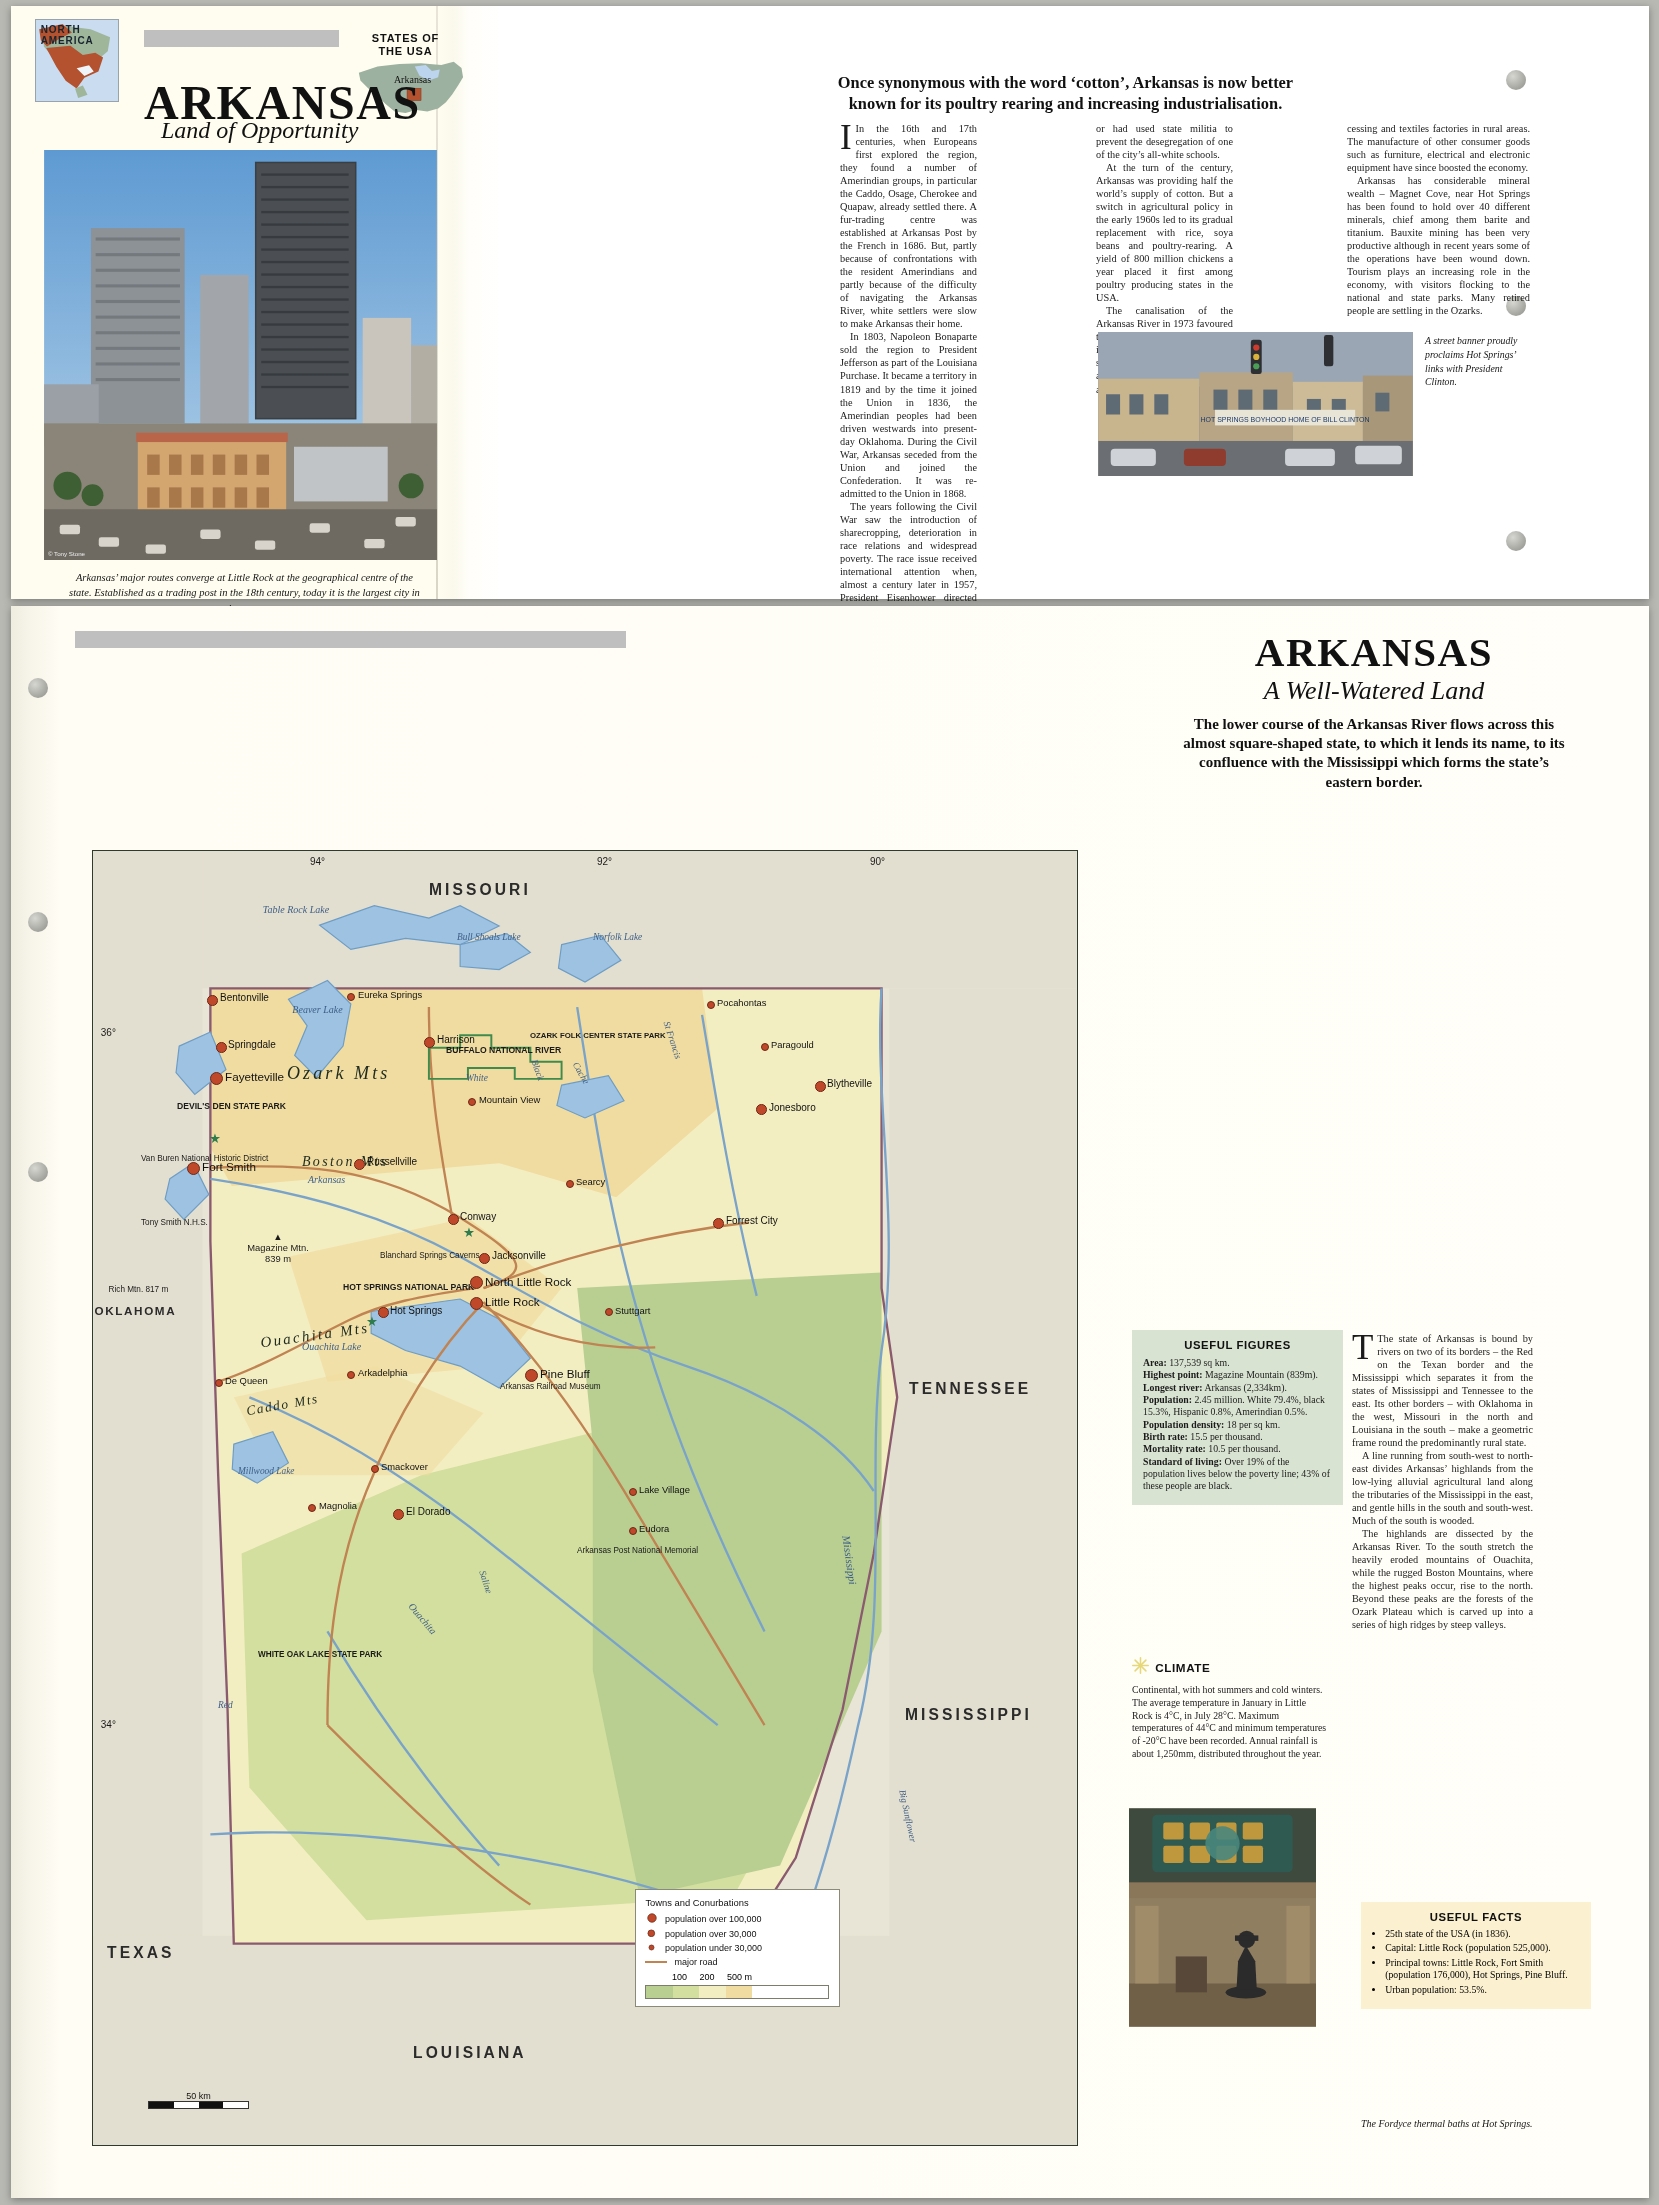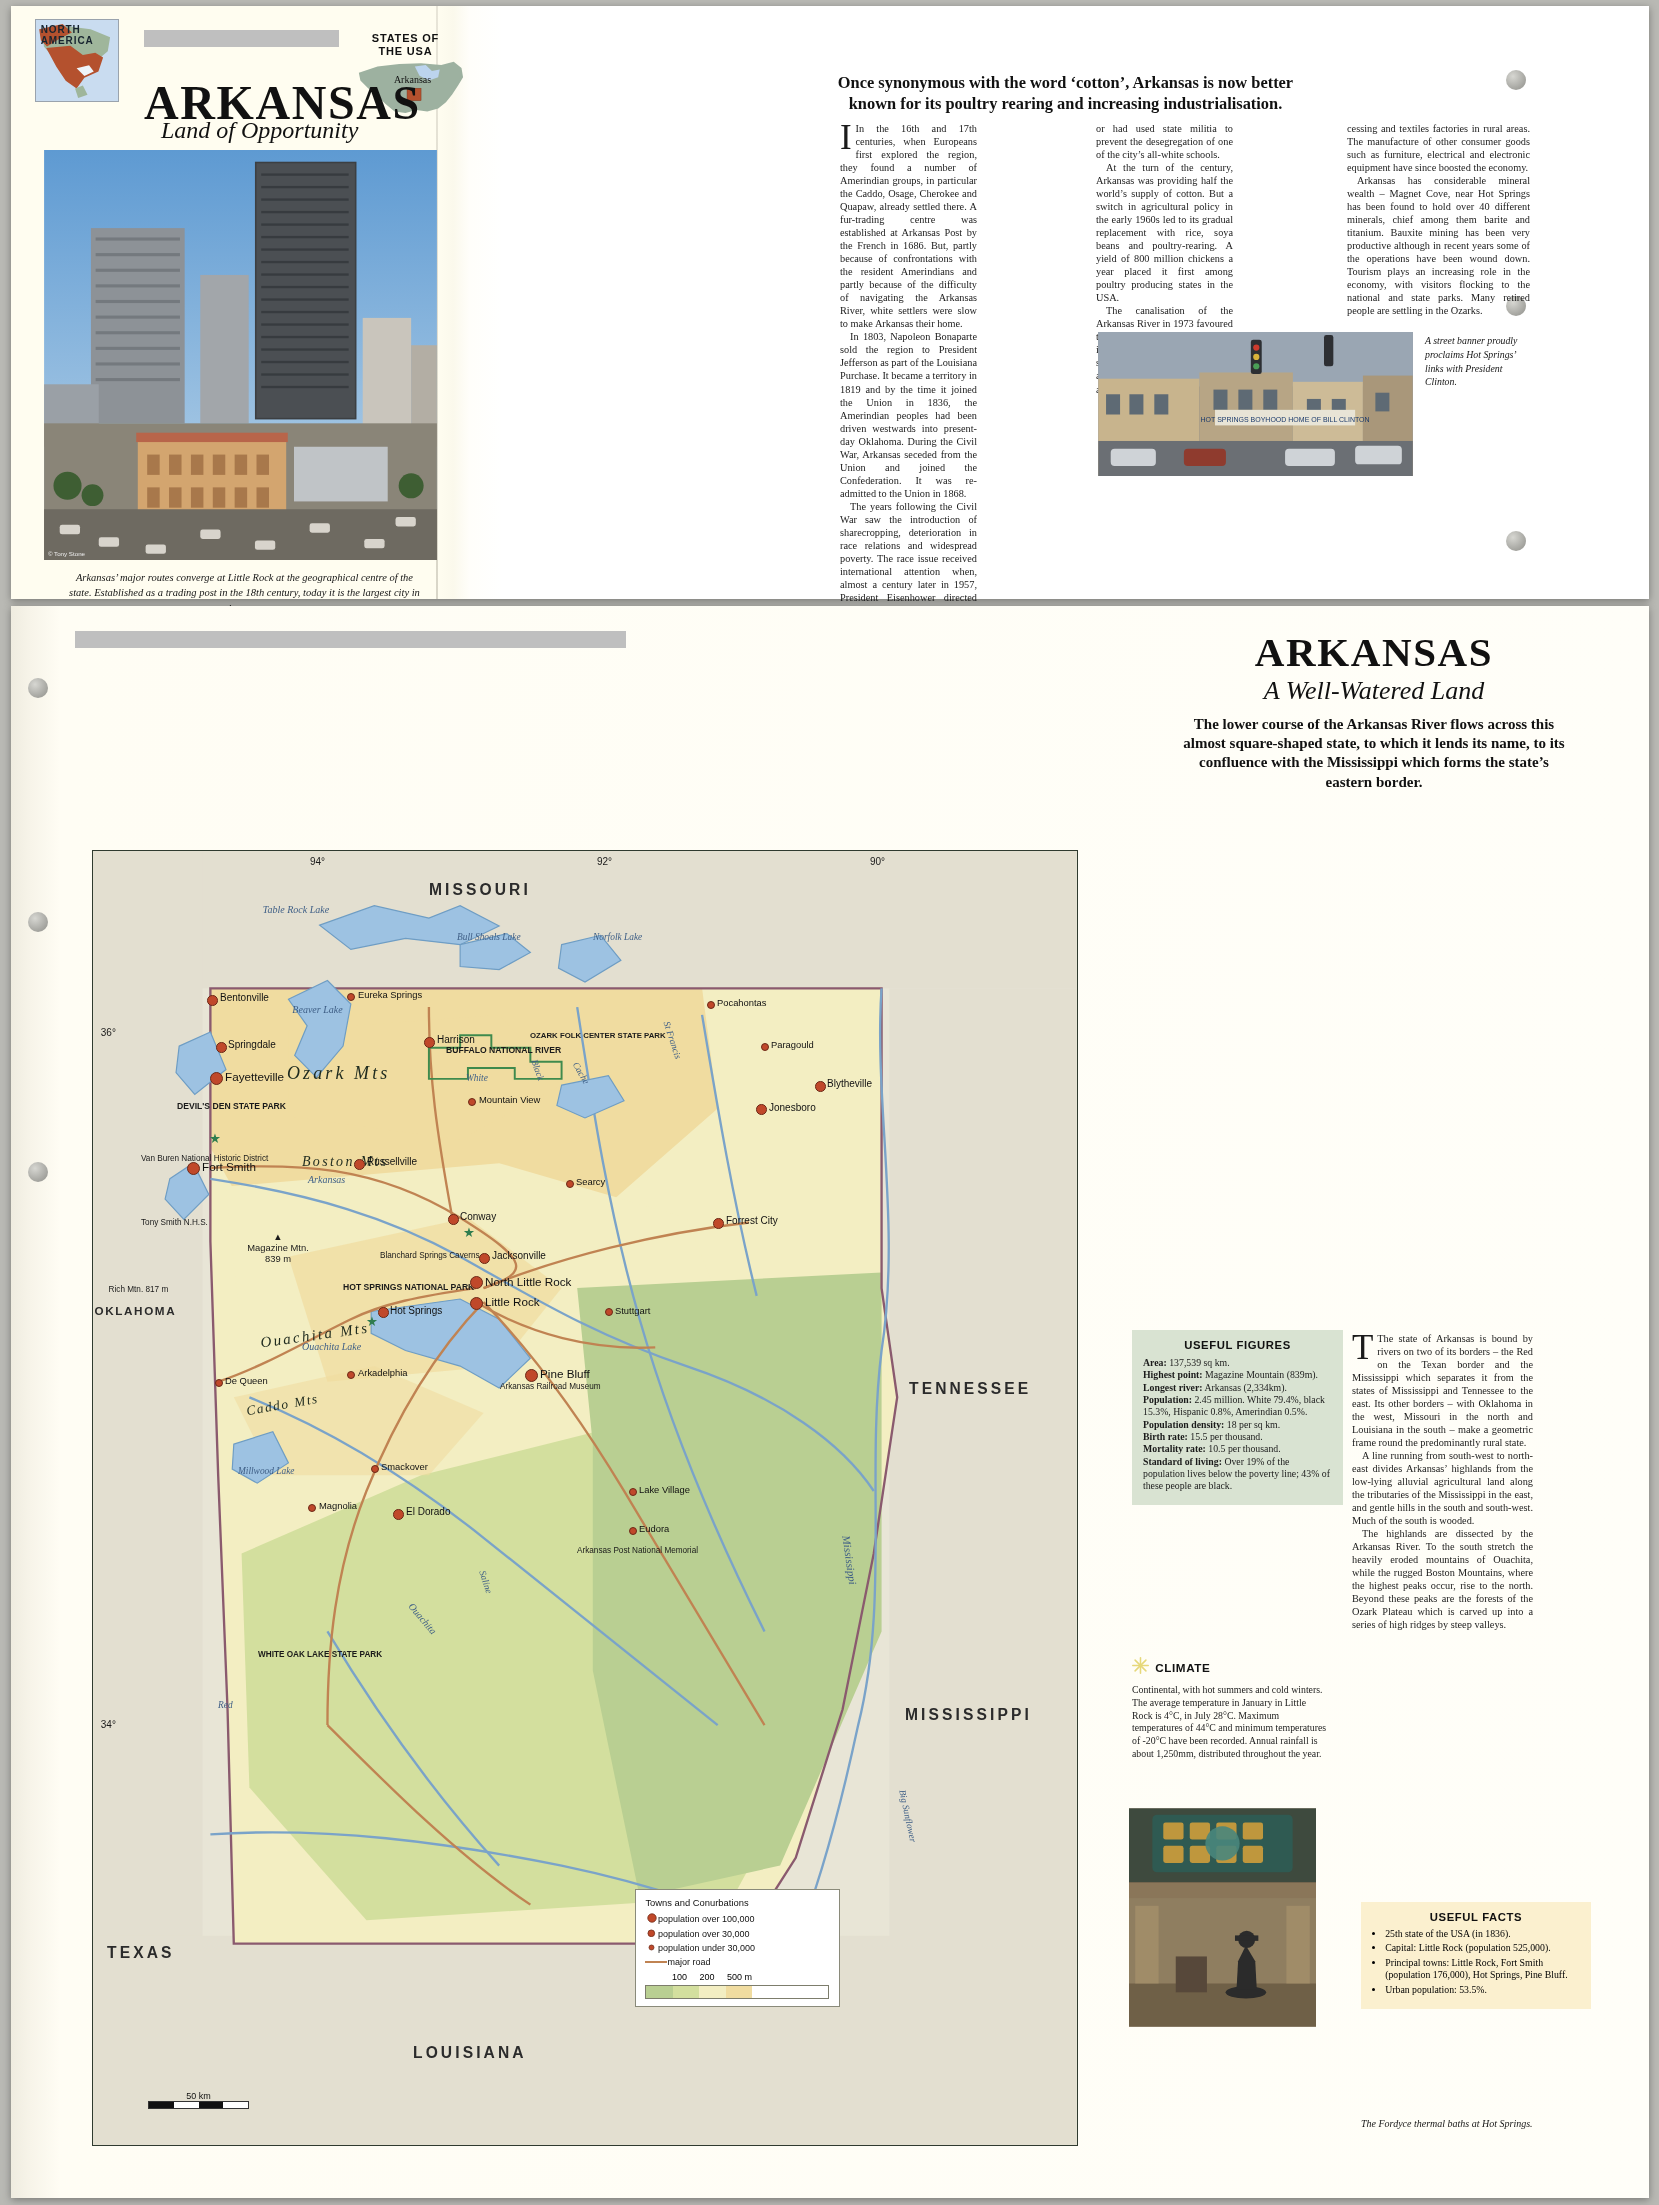--- a/index.html
+++ b/index.html
@@ -68,21 +68,21 @@
   .m-layer{position:absolute;inset:0;}
   .m-label{position:absolute;font-family:"Liberation Sans",sans-serif;color:#1a1a1a;white-space:nowrap;}
   .m-state-name{font-family:"Liberation Sans",sans-serif;font-weight:bold;letter-spacing:3.1px;font-size:15.6px;color:#2b2b2b;}
   .m-italic{font-family:"Liberation Serif",serif;font-style:italic;color:#1e2a1e;}
   .m-water{font-family:"Liberation Serif",serif;font-style:italic;color:#3f5f86;}
   .m-city{font-family:"Liberation Sans",sans-serif;color:#111;}
   .dot{position:absolute;border-radius:50%;background:#c0482a;border:0.8px solid #6d2a18;}
   .star{position:absolute;color:#2f7d4f;font-size:13.3px;line-height:1;}
   .legend{position:absolute;background:#ffffff;border:0.8px solid #8a8a7a;padding:7px 9.4px;}
   .legend .lt{font-family:"Liberation Sans",sans-serif;font-size:9.4px;margin-bottom:4.7px;color:#111;}
-  .legend .row{display:flex;align-items:center;gap:0;margin-bottom:3.9px;
+  .legend .row{display:flex;align-items:center;gap:7px;margin-bottom:3.9px;
     font-family:"Liberation Sans",sans-serif;font-size:9px;color:#111;}
   .swatchrow{display:flex;margin-top:3.1px;border:0.8px solid #7d7d6c;}
   .swatchrow div{width:26.5px;height:12.5px;}
   .scalenums{display:flex;gap:12.5px;font-family:"Liberation Sans",sans-serif;font-size:9px;
     margin-left:26.5px;margin-top:4.7px;}
   .scalebar{position:absolute;font-family:"Liberation Sans",sans-serif;font-size:9px;color:#111;text-align:center;}
   .scalebar .bar{height:5.5px;border:0.8px solid #333;display:flex;}
   .scalebar .bar i{flex:1;}
 
   .ul-list{margin:0;padding-left:11.7px;font-size:9.8px;line-height:1.3;}

